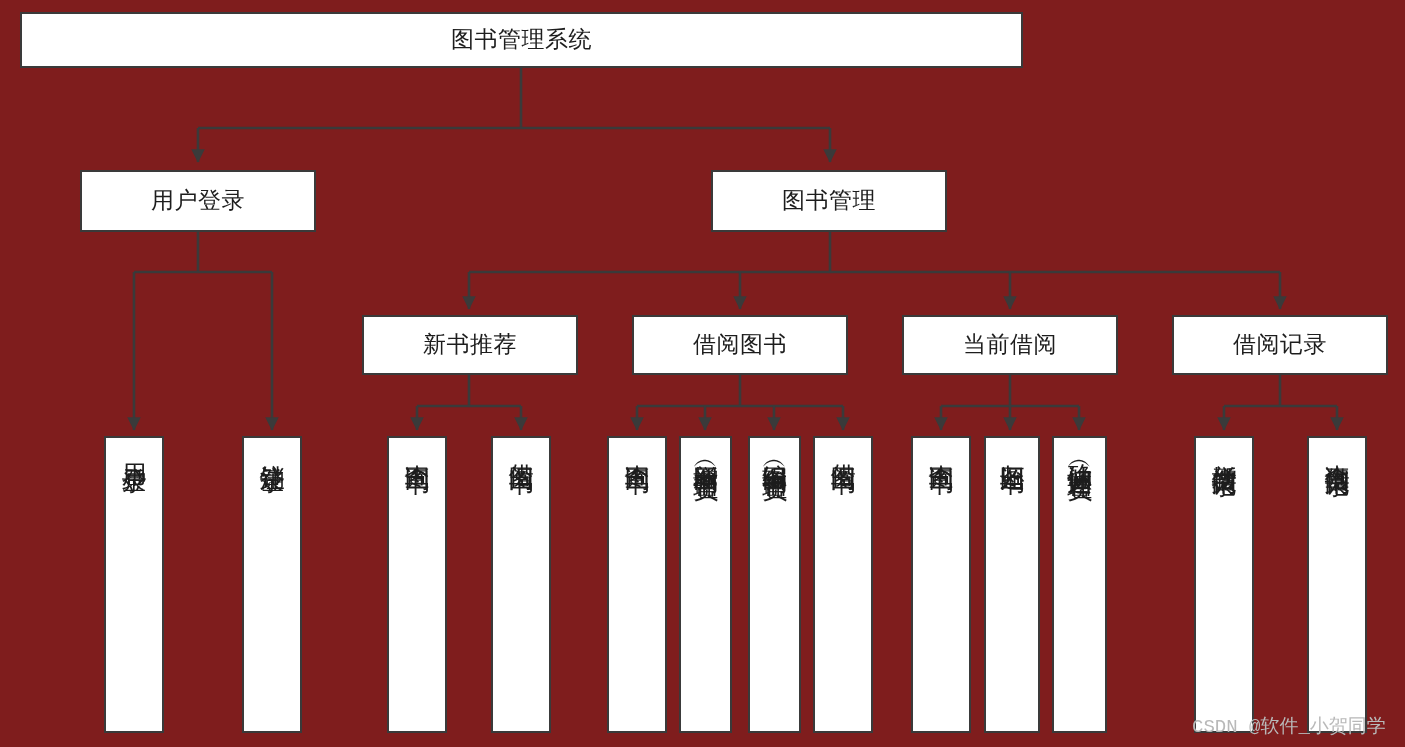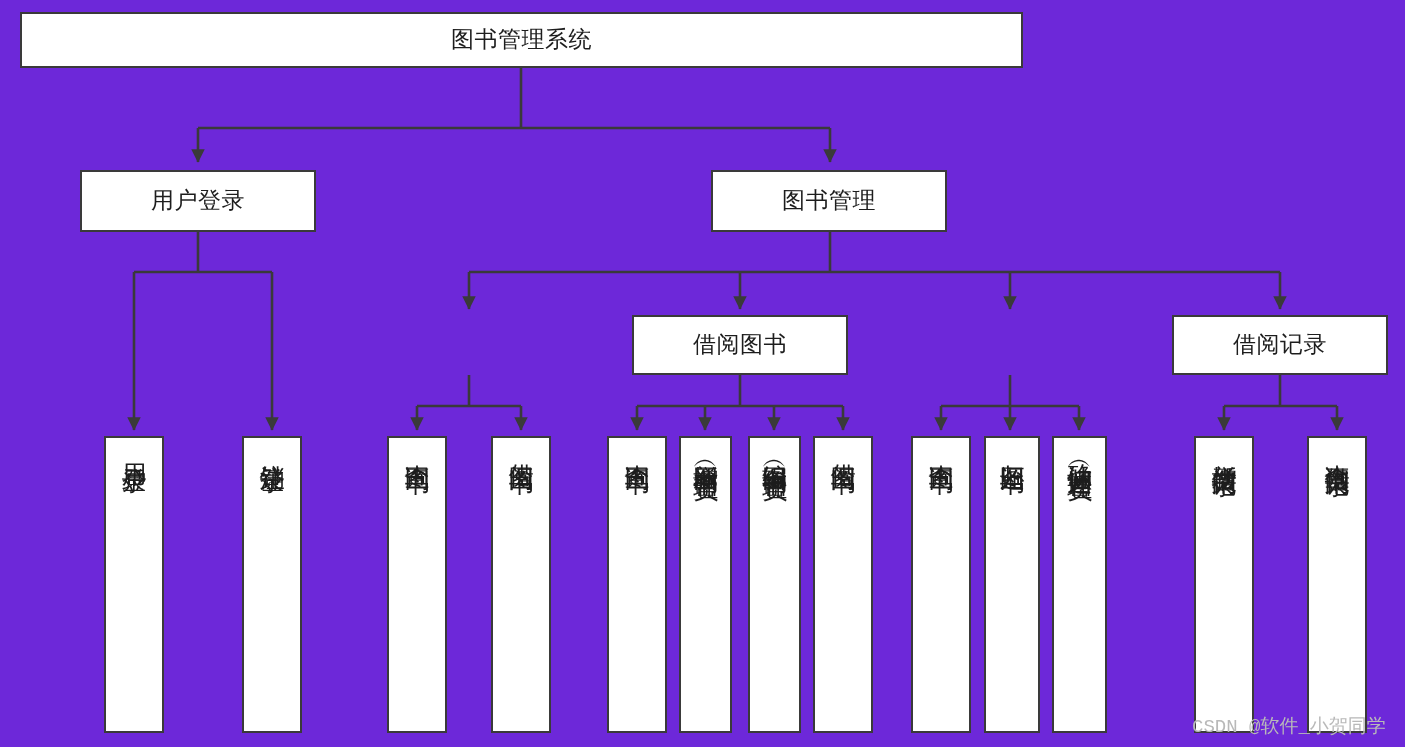--- a/index.html
+++ b/index.html
@@ -7,21 +7,21 @@
     padding: 0;
     background: #ffffff;
   }
   body {
     font-family: "DejaVu Sans", "Liberation Sans", sans-serif;
   }
   #canvas {
     position: relative;
     width: 1405px;
     height: 747px;
-    background: #6d28d9;
+    background: #7f1d1d;
     overflow: hidden;
   }
   svg.edges {
     position: absolute;
     left: 0;
     top: 0;
     width: 1405px;
     height: 747px;
     pointer-events: none;
   }
@@ -130,23 +130,29 @@
     <span class="label">图书管理系统</span>
   </div>
 
   <div class="node h" style="left:80px; top:170px; width:236px; height:62px;">
     <span class="label">用户登录</span>
   </div>
   <div class="node h" style="left:711px; top:170px; width:236px; height:62px;font-family:Liberation Serif, serif;">
     <span class="label">图书管理</span>
   </div>
 
+  <div class="node h" style="left:362px; top:315px; width:216px; height:60px;">
+    <span class="label">新书推荐</span>
+  </div>
   <div class="node h" style="left:632px; top:315px; width:216px; height:60px;">
     <span class="label">借阅图书</span>
   </div>
+  <div class="node h" style="left:902px; top:315px; width:216px; height:60px;">
+    <span class="label">当前借阅</span>
+  </div>
   <div class="node h" style="left:1172px; top:315px; width:216px; height:60px;">
     <span class="label">借阅记录</span>
   </div>
 
   <div class="node v" style="left:104px; top:436px; width:60px; height:297px;">
     <span class="label">用户登录</span>
   </div>
   <div class="node v" style="left:242px; top:436px; width:60px; height:297px;">
     <span class="label">注销登录</span>
   </div>

